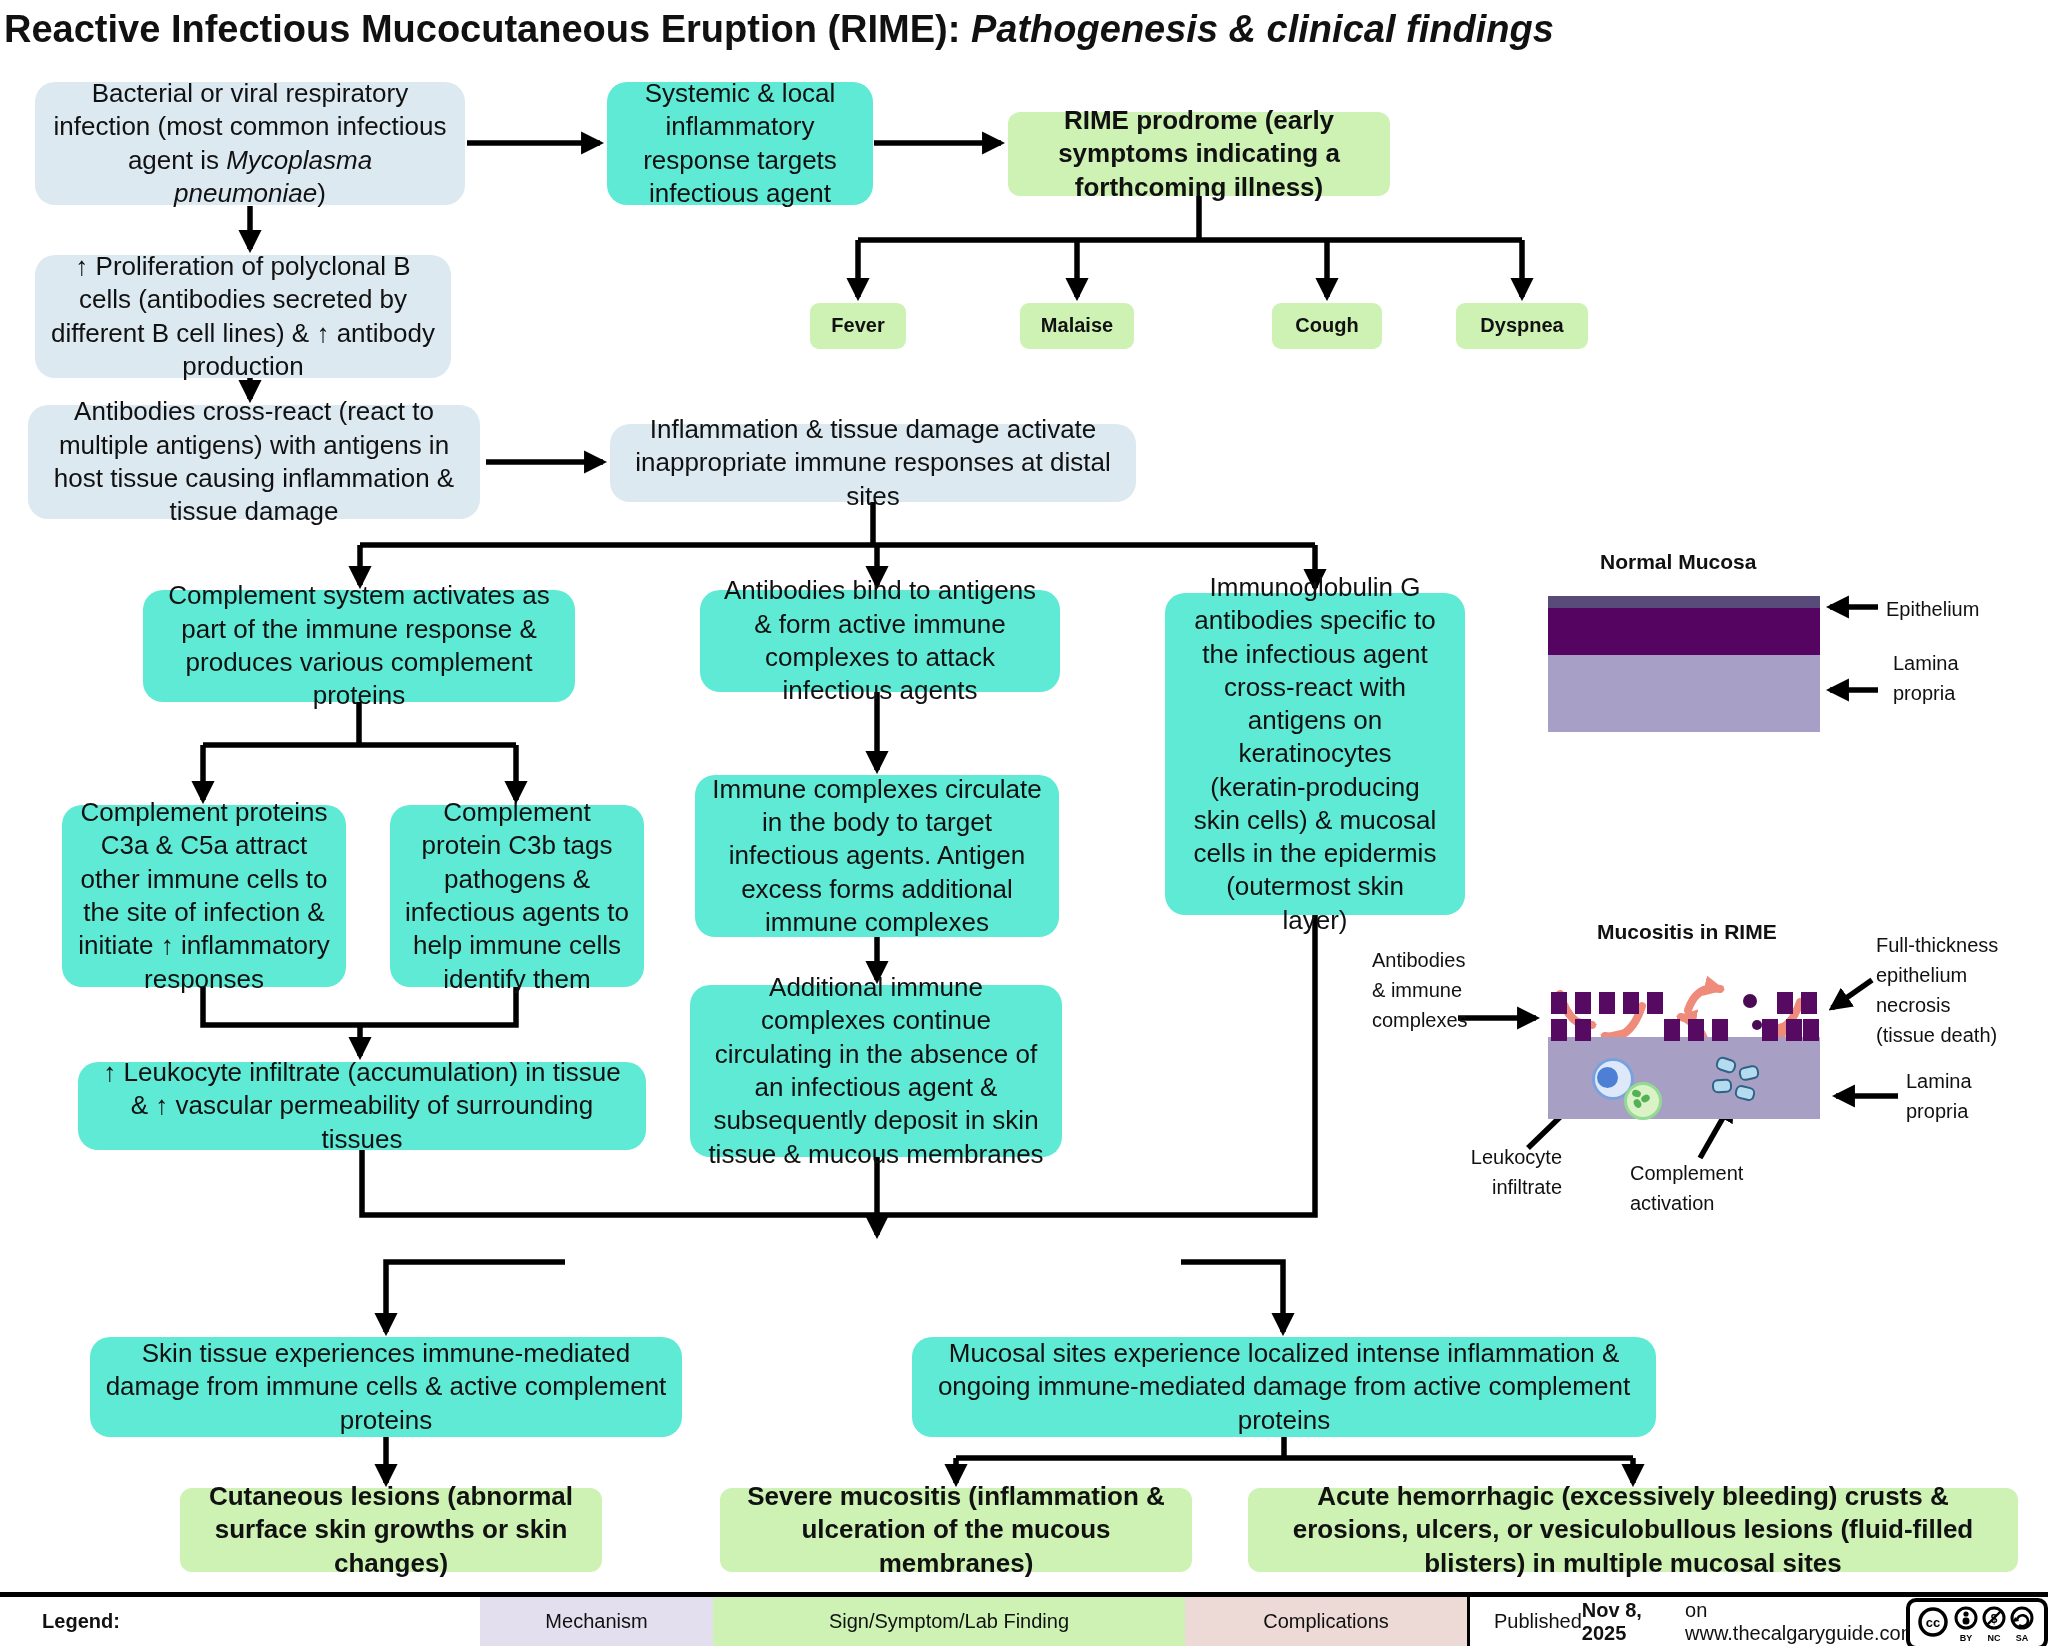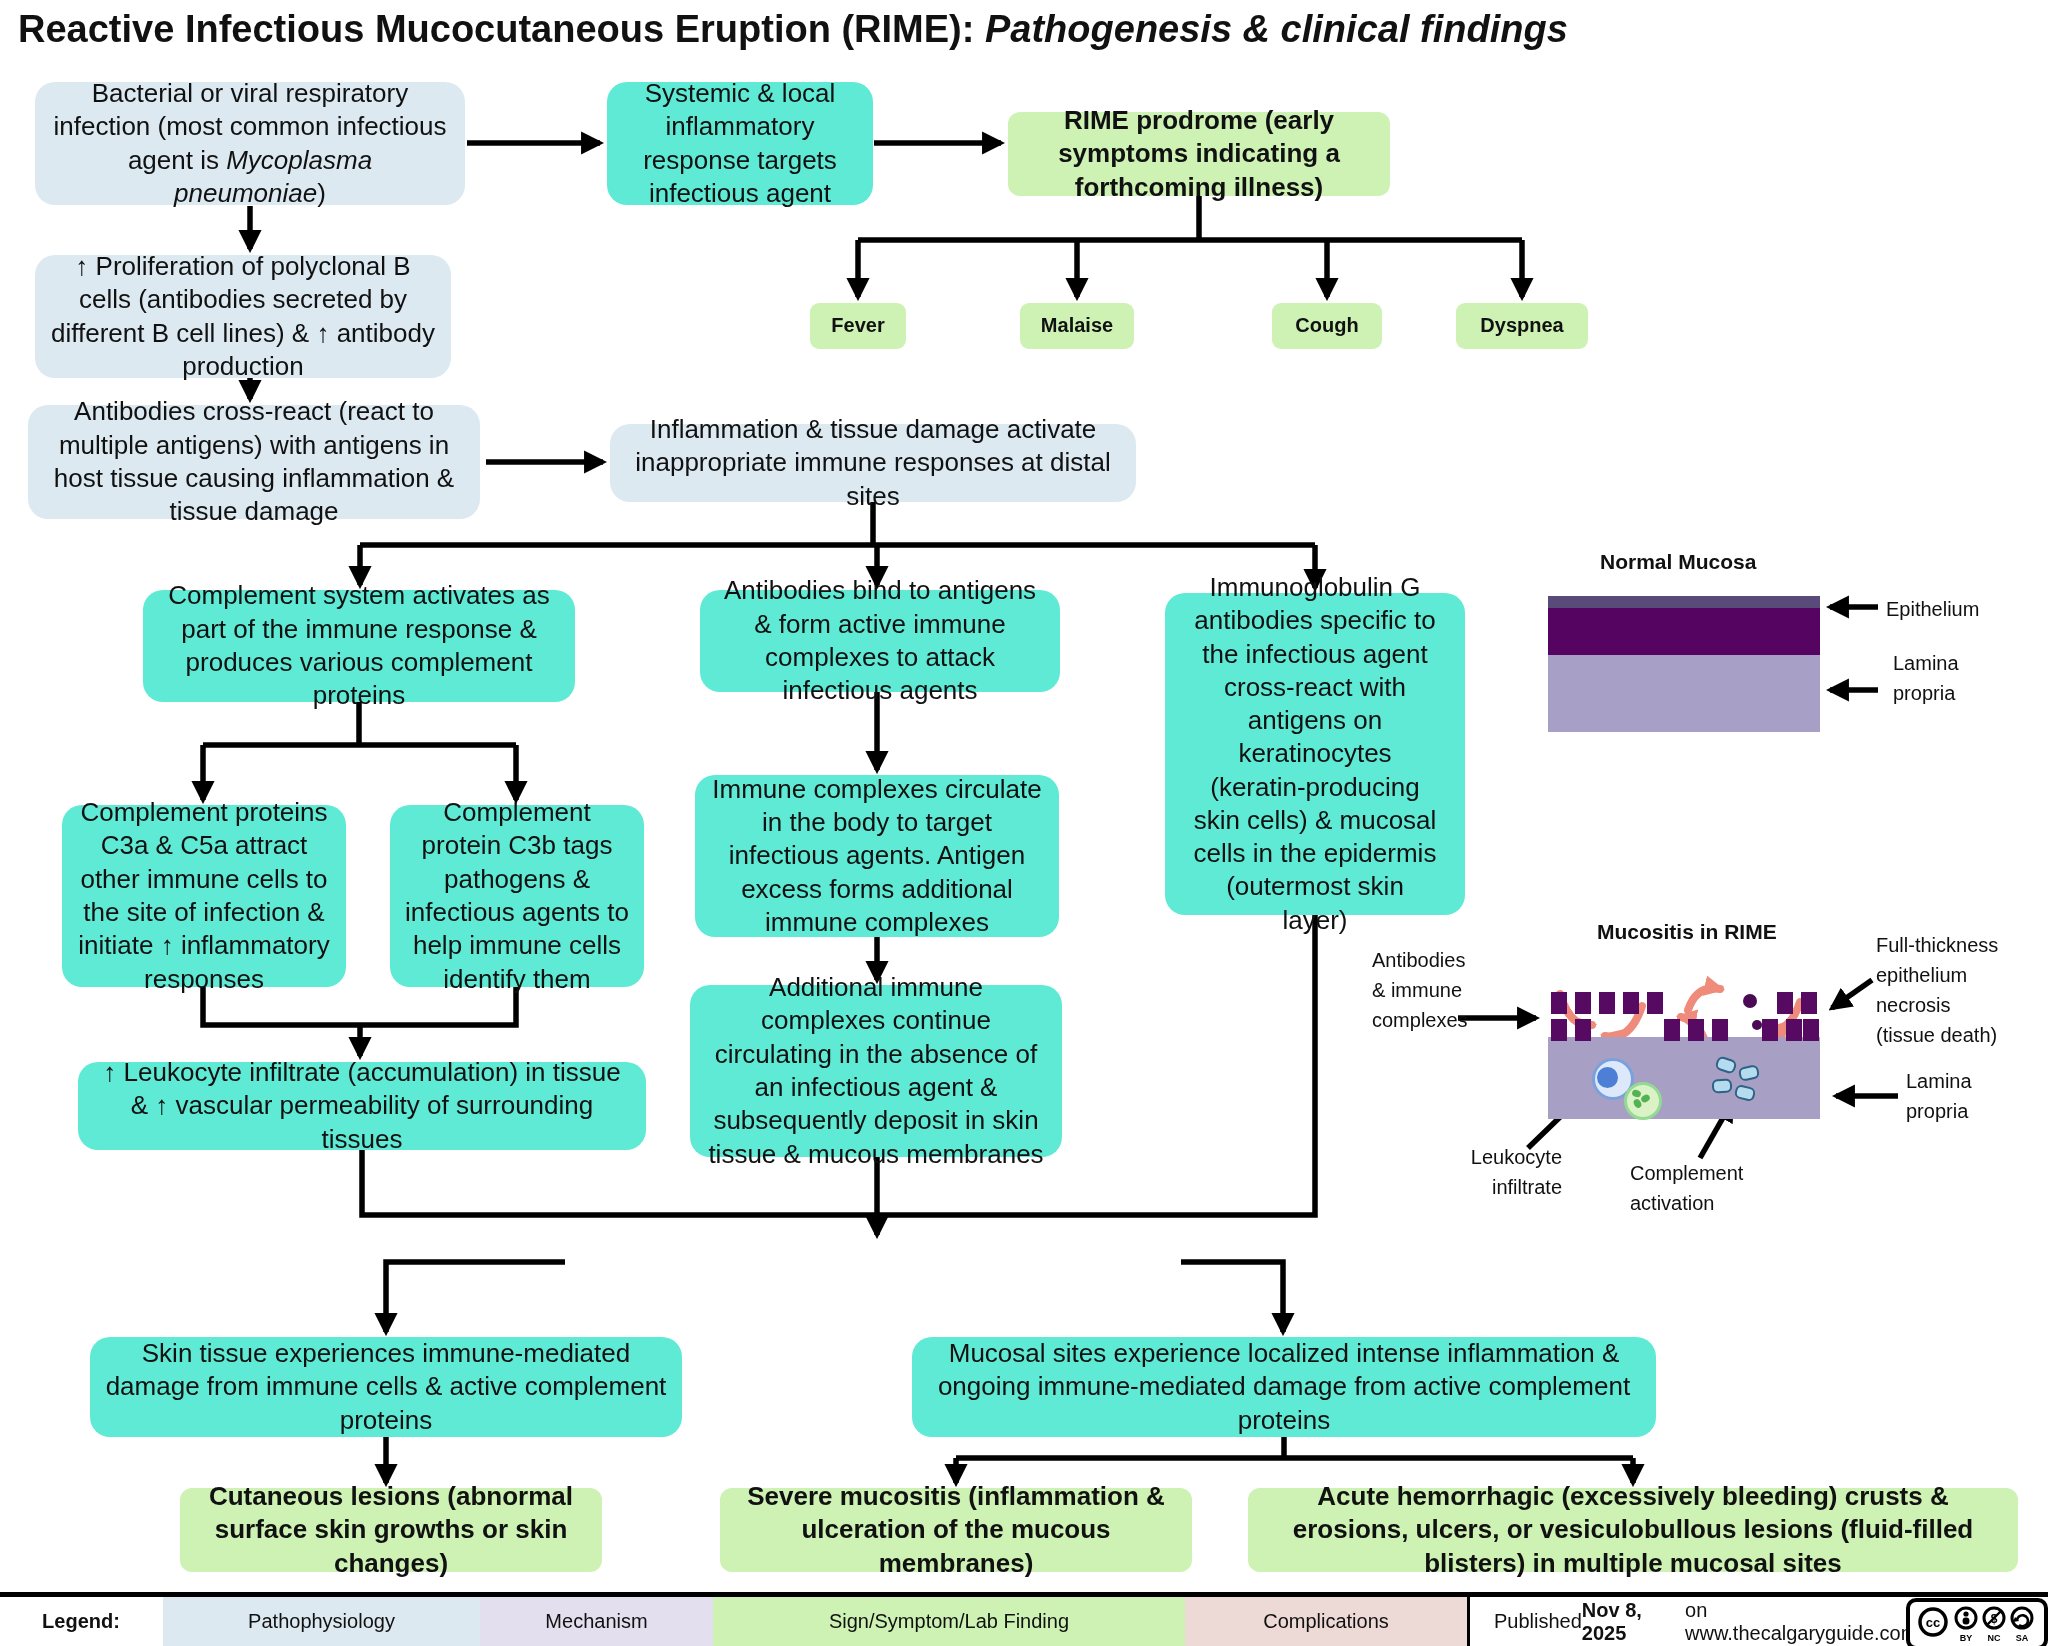--- a/index.html
+++ b/index.html
@@ -6,21 +6,21 @@
   #canvas{position:relative;width:2048px;height:1646px;background:#fff;
           font-family:"Liberation Sans",sans-serif;color:#111;overflow:hidden;}
   #connectors{position:absolute;left:0;top:0;width:2048px;height:1646px;pointer-events:none;}
   .box{position:absolute;display:flex;align-items:center;justify-content:center;
        text-align:center;box-sizing:border-box;padding:6px 14px;font-size:26px;
        line-height:1.28;border-radius:20px;z-index:2;}
   .patho{background:#dce9f1;}
   .mech{background:#5eead4;}
   .sign{background:#cdf2b4;font-weight:bold;border-radius:12px;}
   .sym{border-radius:9px;padding:2px 6px;font-size:20px;}
-  .page-title{position:absolute;left:18px;top:8px;font-size:38px;font-weight:bold;
+  .page-title{position:absolute;left:4px;top:8px;font-size:38px;font-weight:bold;
               white-space:nowrap;z-index:3;}
   .page-title .subtitle{font-style:italic;}
   .credits{position:absolute;right:12px;top:8px;text-align:right;font-size:18.5px;
            line-height:1.33;z-index:3;}
   .credits .b{font-weight:bold;}
   .credits .i{font-style:italic;}
   .ill-title{position:absolute;font-weight:bold;font-size:21px;z-index:3;white-space:nowrap;}
   .ill-label{position:absolute;font-size:20px;line-height:1.5;white-space:pre-line;z-index:3;}
   .layer{position:absolute;z-index:1;}
   .necro-sq{position:absolute;width:16px;height:22px;background:#560a62;z-index:2;}
@@ -207,21 +207,20 @@
 (tissue death)</div>
   <div class="ill-label" style="left:1906px;top:1066px;">Lamina
 propria</div>
   <div class="ill-label" style="left:1408px;top:1142px;text-align:right;width:154px;">Leukocyte
 infiltrate</div>
   <div class="ill-label" style="left:1630px;top:1158px;">Complement
 activation</div>
 
   <div class="legend-bar">
     <div class="legend-cell" style="left:0;width:162px;font-weight:bold;">Legend:</div>
-    <div class="legend-cell" style="left:163px;width:317px;background:#dce9f1;">Pathophysiology</div>
     <div class="legend-cell" style="left:480px;width:233px;background:#e3dfee;">Mechanism</div>
     <div class="legend-cell" style="left:713px;width:472px;background:#cdf2b4;">Sign/Symptom/Lab Finding</div>
     <div class="legend-cell" style="left:1185px;width:282px;background:#eddad6;">Complications</div>
     <div class="legend-cell" style="left:1467px;width:435px;border-left:3px solid #000;justify-content:flex-start;padding-left:24px;">
       <span>Published </span>
         <b>Nov 8, 2025</b>
         <span> on www.thecalgaryguide.com</span>
     </div>
   </div>
 

